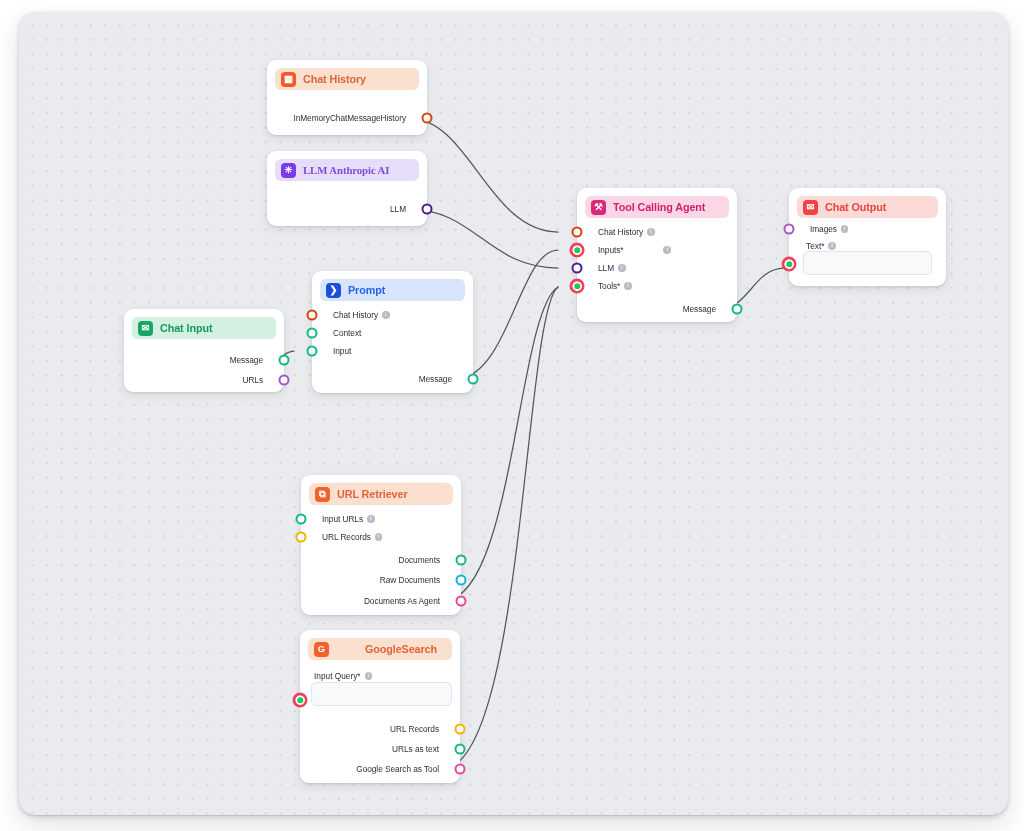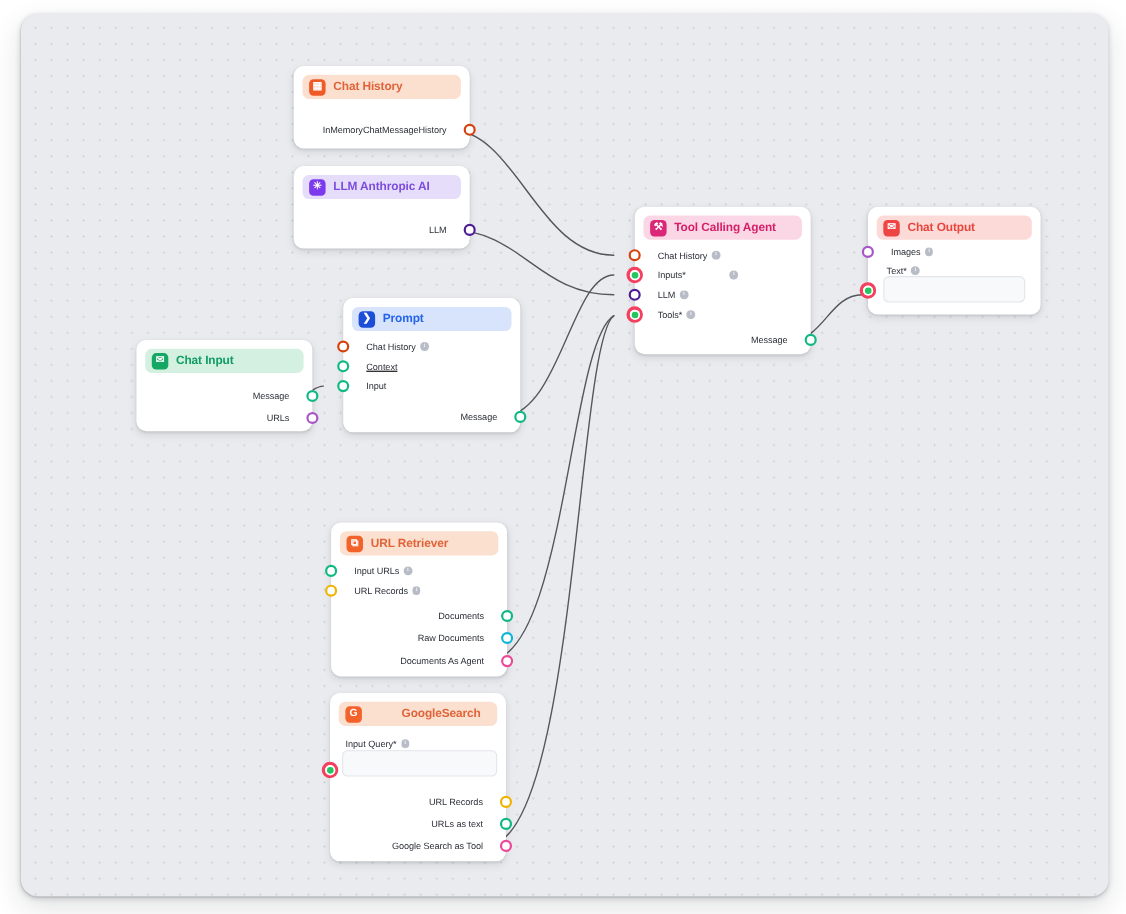--- a/index.html
+++ b/index.html
@@ -155,21 +155,21 @@
             <div class="node-ti" style="color: rgb(224, 100, 58);">Chat History</div>
           </div>
           <div class="prow right" style="top: 51px;">
             <span class="plabel">InMemoryChatMessageHistory</span>
           </div>
           <div class="port" style="border-color: rgb(214, 66, 14); top: 58px; left: 160px;"></div>
         </div>
         <div class="node" style="left: 248px; top: 139px; width: 160px; height: 75px;">
           <div class="node-hd" style="background: rgb(230, 221, 251);">
             <div class="node-ic" style="background: rgb(124, 58, 237);">✳</div>
-            <div class="node-ti" style="color: rgb(124, 77, 219);">LLM Anthropic AI</div>
+            <div class="node-ti" style="color: rgb(124, 77, 219); font-family: Liberation Serif, serif;">LLM Anthropic AI</div>
           </div>
           <div class="prow right" style="top: 51px;">
             <span class="plabel">LLM</span>
           </div>
           <div class="port" style="border-color: rgb(76, 29, 149); top: 58px; left: 160px;"></div>
         </div>
         <div class="node" style="left: 558px; top: 176px; width: 160px; height: 134px;">
           <div class="node-hd" style="background: rgb(251, 215, 229);">
             <div class="node-ic" style="background: rgb(219, 39, 119);">⚒</div>
             <div class="node-ti" style="color: rgb(212, 31, 106);">Tool Calling Agent</div>
@@ -219,21 +219,21 @@
         <div class="node" style="left: 293px; top: 259px; width: 161px; height: 122px;">
           <div class="node-hd" style="background: rgb(215, 228, 251);">
             <div class="node-ic" style="background: rgb(29, 78, 216);">❯</div>
             <div class="node-ti" style="color: rgb(37, 99, 235);">Prompt</div>
           </div>
           <div class="prow left" style="top: 37px;">
             <span class="plabel">Chat History</span>
             <span class="info">i</span>
           </div>
           <div class="port" style="border-color: rgb(214, 66, 14); top: 44px; left: 0px;"></div>
-          <div class="prow left" style="top: 55px; text-decoration: underline;">
+          <div class="prow left" style="top: 55px;">
             <span class="plabel">Context</span>
           </div>
           <div class="port" style="border-color: rgb(16, 185, 129); top: 62px; left: 0px;"></div>
           <div class="prow left" style="top: 73px;">
             <span class="plabel">Input</span>
           </div>
           <div class="port" style="border-color: rgb(16, 185, 129); top: 80px; left: 0px;"></div>
           <div class="prow right" style="top: 101px;">
             <span class="plabel">Message</span>
           </div>

